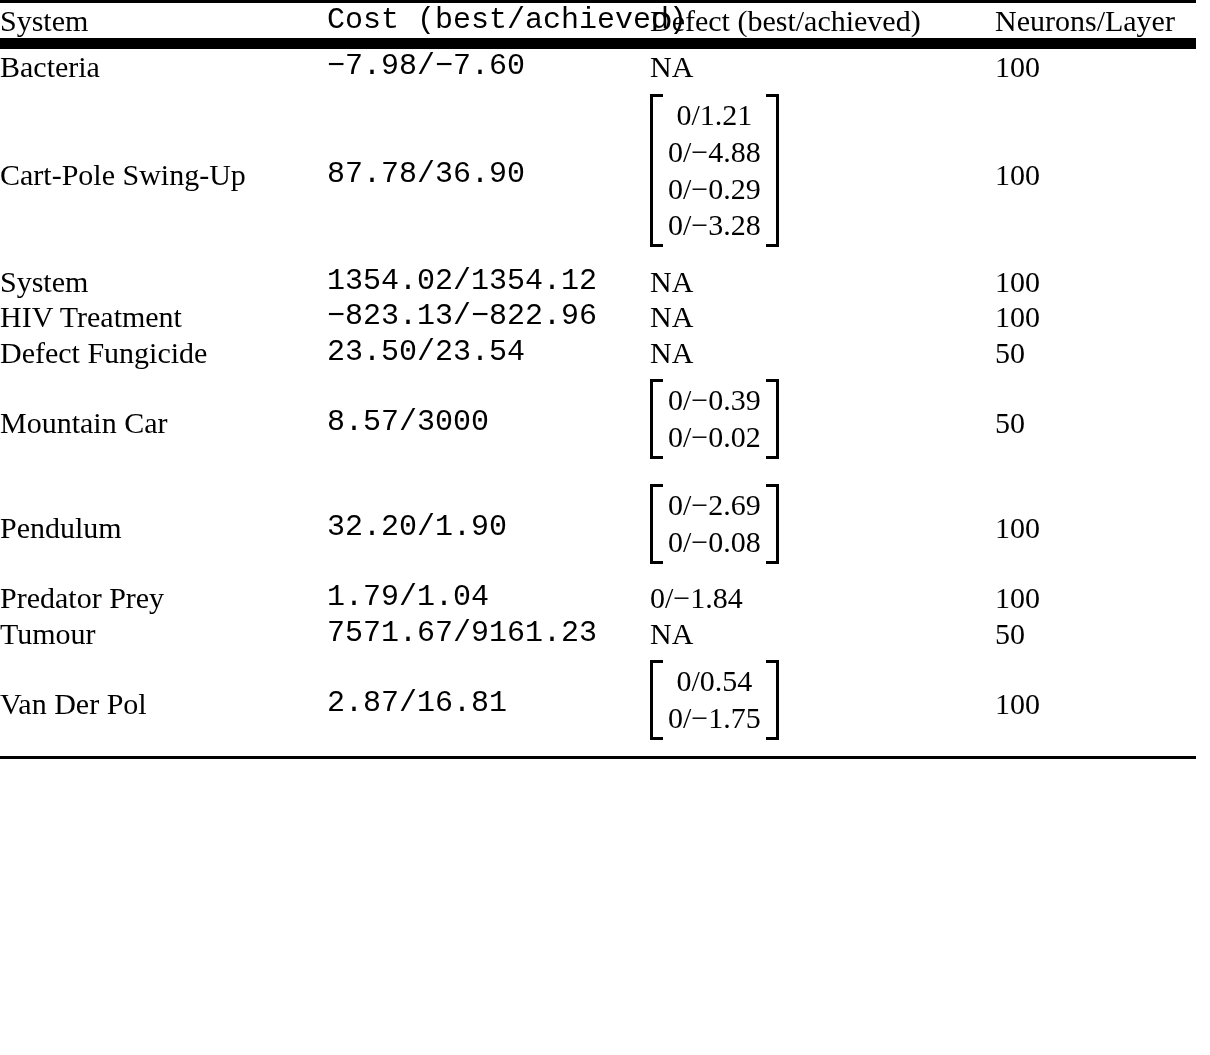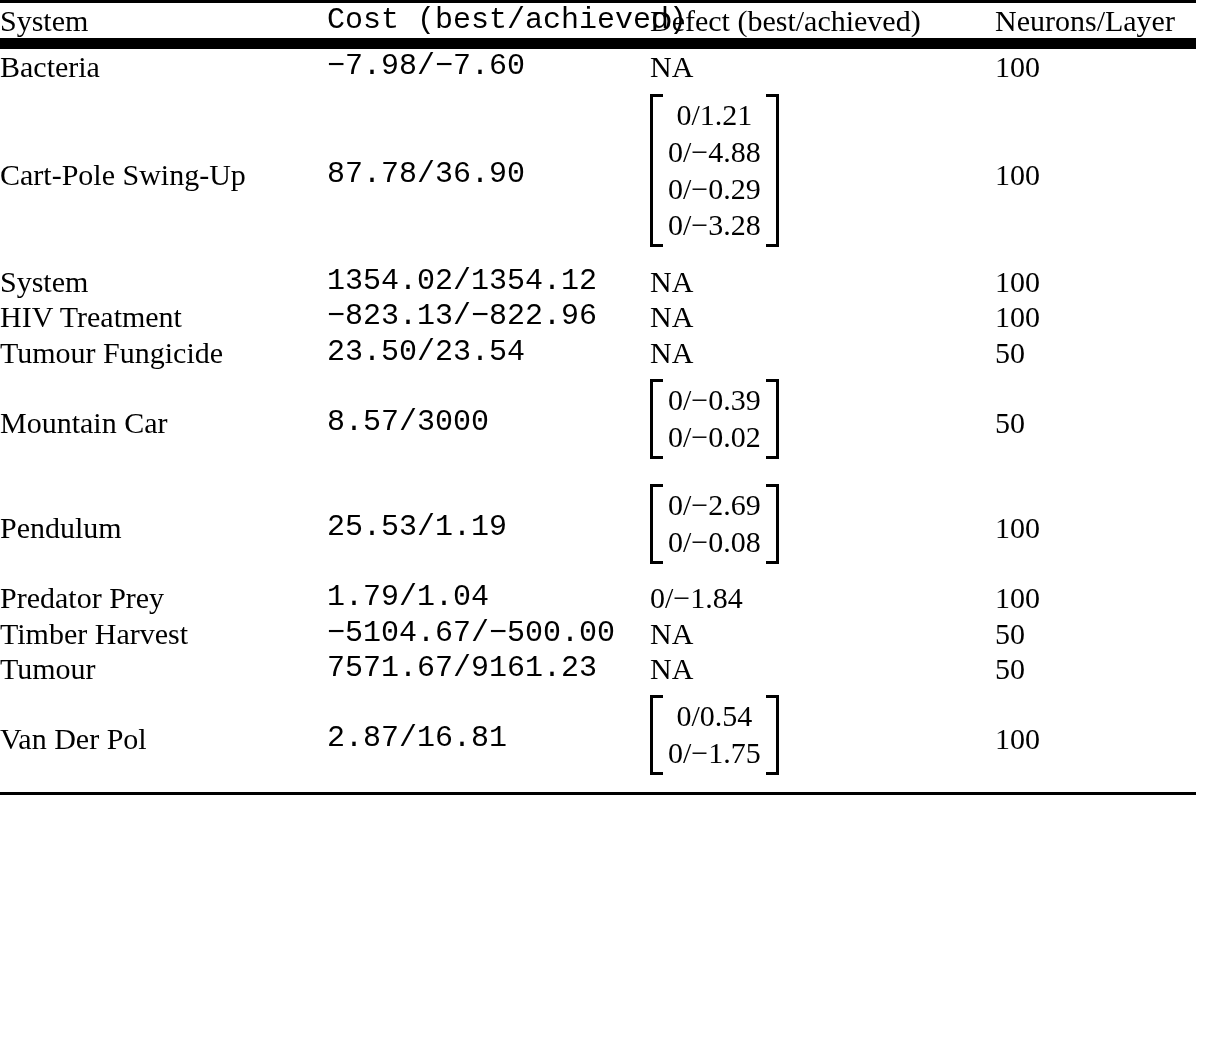--- a/index.html
+++ b/index.html
@@ -169,64 +169,58 @@
           <td class="cell-defect"><span class="plain-defect">NA</span></td>
           <td class="cell-neurons">100</td>
         </tr>
         <tr>
           <td class="cell-system">HIV Treatment</td>
           <td class="cell-cost">−823.13/−822.96</td>
           <td class="cell-defect"><span class="plain-defect">NA</span></td>
           <td class="cell-neurons">100</td>
         </tr>
         <tr>
-          <td class="cell-system">Tumour Fungicide</td>
+          <td class="cell-system">Defect Fungicide</td>
           <td class="cell-cost">23.50/23.54</td>
           <td class="cell-defect"><span class="plain-defect">NA</span></td>
           <td class="cell-neurons">50</td>
         </tr>
         <tr class="tall">
           <td class="cell-system">Mountain Car</td>
           <td class="cell-cost">8.57/3000</td>
           <td class="cell-defect"><span class="vector">
               <span class="bracket left"></span>
               <span class="rows">
                 <span class="vrow">0/−0.39</span>
                 <span class="vrow">0/−0.02</span>
               </span>
               <span class="bracket right"></span>
             </span></td>
           <td class="cell-neurons">50</td>
         </tr>
         <tr class="tall">
           <td class="cell-system">Pendulum</td>
-          <td class="cell-cost">25.53/1.19</td>
+          <td class="cell-cost">32.20/1.90</td>
           <td class="cell-defect"><span class="vector">
               <span class="bracket left"></span>
               <span class="rows">
                 <span class="vrow">0/−2.69</span>
                 <span class="vrow">0/−0.08</span>
               </span>
               <span class="bracket right"></span>
             </span></td>
           <td class="cell-neurons">100</td>
         </tr>
         <tr>
           <td class="cell-system">Predator Prey</td>
           <td class="cell-cost">1.79/1.04</td>
           <td class="cell-defect"><span class="plain-defect">0/−1.84</span></td>
           <td class="cell-neurons">100</td>
         </tr>
         <tr>
-          <td class="cell-system">Timber Harvest</td>
-          <td class="cell-cost">−5104.67/−500.00</td>
-          <td class="cell-defect"><span class="plain-defect">NA</span></td>
-          <td class="cell-neurons">50</td>
-        </tr>
-        <tr>
           <td class="cell-system">Tumour</td>
           <td class="cell-cost">7571.67/9161.23</td>
           <td class="cell-defect"><span class="plain-defect">NA</span></td>
           <td class="cell-neurons">50</td>
         </tr>
         <tr class="tall">
           <td class="cell-system">Van Der Pol</td>
           <td class="cell-cost">2.87/16.81</td>
           <td class="cell-defect"><span class="vector">
               <span class="bracket left"></span>

